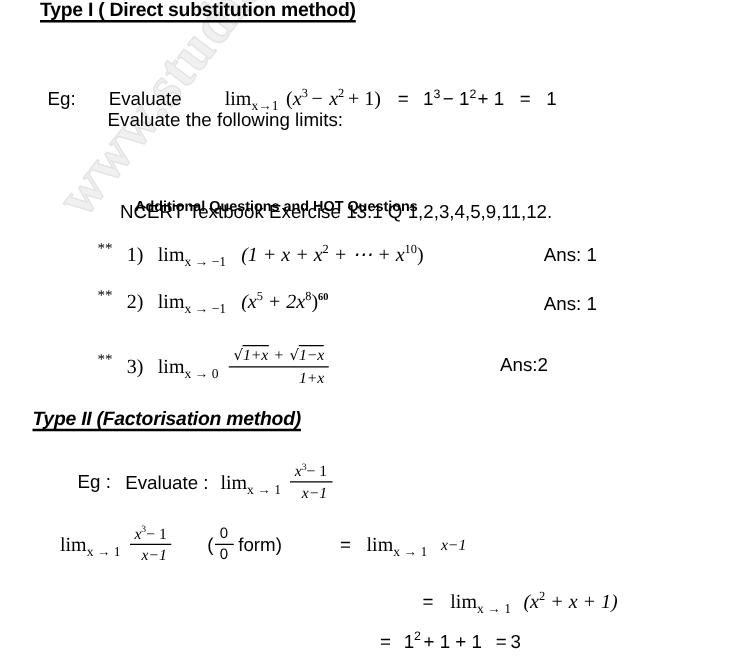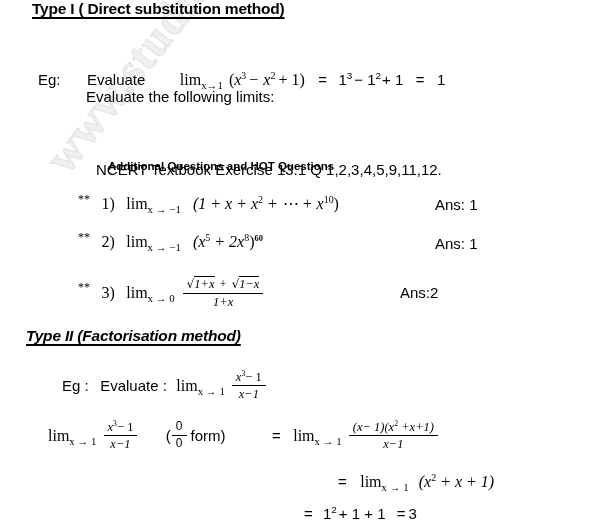--- a/index.html
+++ b/index.html
@@ -116,21 +116,21 @@
   }
   .frac .num {
     display: block;
     padding: 0 4px 1px 4px;
     border-bottom: 1.3px solid #000;
   }
   .frac .den {
     display: block;
     padding: 1px 4px 0 4px;
   }
-  .frac.small { font-size: 12.5px; }
+  .frac.small { font-size: 12.5px; text-align: right; }
   .frac.tiny  { font-size: 12px; }
 
   .sqrt {
     font-family: "Liberation Serif", serif;
     border-top: 1.1px solid #000;
     padding-top: 0px;
     margin-left: 0px;
   }
   .radical { font-family: "DejaVu Sans", sans-serif; font-size: 0.95em; }
 </style>
@@ -189,21 +189,21 @@
     <div class="line" style="left:62px; top:371px;">
       <span class="sans">Eg :</span>
       <span class="sans" style="margin-left:7px;">Evaluate :</span>
       <span class="mathserif" style="margin-left:5px;"><span class="mop">lim</span><span class="sub-lim">x → 1</span><span class="frac small" style="margin-left:7px;"><span class="num"><span class="mi">x</span><span class="sup-up">3</span><span>− 1</span></span><span class="den mi">x−1</span></span></span>
     </div>
 
     <div class="line" style="left:48px; top:421px;">
       <span class="mathserif"><span class="mop">lim</span><span class="sub-lim">x → 1</span><span class="frac small" style="margin-left:7px;"><span class="num"><span class="mi">x</span><span class="sup-up">3</span><span>− 1</span></span><span class="den mi">x−1</span></span></span>
       <span class="sans" style="margin-left:22px;"><span>(</span><span class="frac tiny" style="font-family:'Liberation Sans',sans-serif; margin:0 1px;"><span class="num" style="font-family:'Liberation Sans',sans-serif;">0</span><span class="den" style="font-family:'Liberation Sans',sans-serif;">0</span></span><span style="margin-left:3px;">form)</span></span>
       <span class="sans" style="margin-left:42px;">=</span>
-      <span class="mathserif" style="margin-left:8px;"><span class="mop">lim</span><span class="sub-lim">x → 1</span><span class="frac small" style="margin-left:7px;"><span class="num"><span class="mi">(x− 1)(x</span><span class="sup-up">2</span><span class="mi"> +x+1)</span></span><span class="den mi">x−1</span></span></span>
+      <span class="mathserif" style="margin-left:8px;"><span class="mop">lim</span><span class="sub-lim">x → 1</span><span class="frac small" style="margin-left:7px;"><span class="den mi">x−1</span></span></span>
     </div>
 
     <div class="line" style="left:338px; top:473px;">
       <span class="sans">=</span>
       <span class="mathserif" style="margin-left:9px;"><span class="mop">lim</span><span class="sub-lim">x → 1</span><span class="mi" style="margin-left:10px;">(x</span><span class="sup-up">2</span><span class="mi"> + x + 1)</span></span>
     </div>
 
     <div class="line sans" style="left:304px; top:505px;">
       <span>=</span>
       <span style="margin-left:6px;">1</span><span class="sup-sans">2</span><span style="margin-left:2px;">+ 1 + 1</span>

